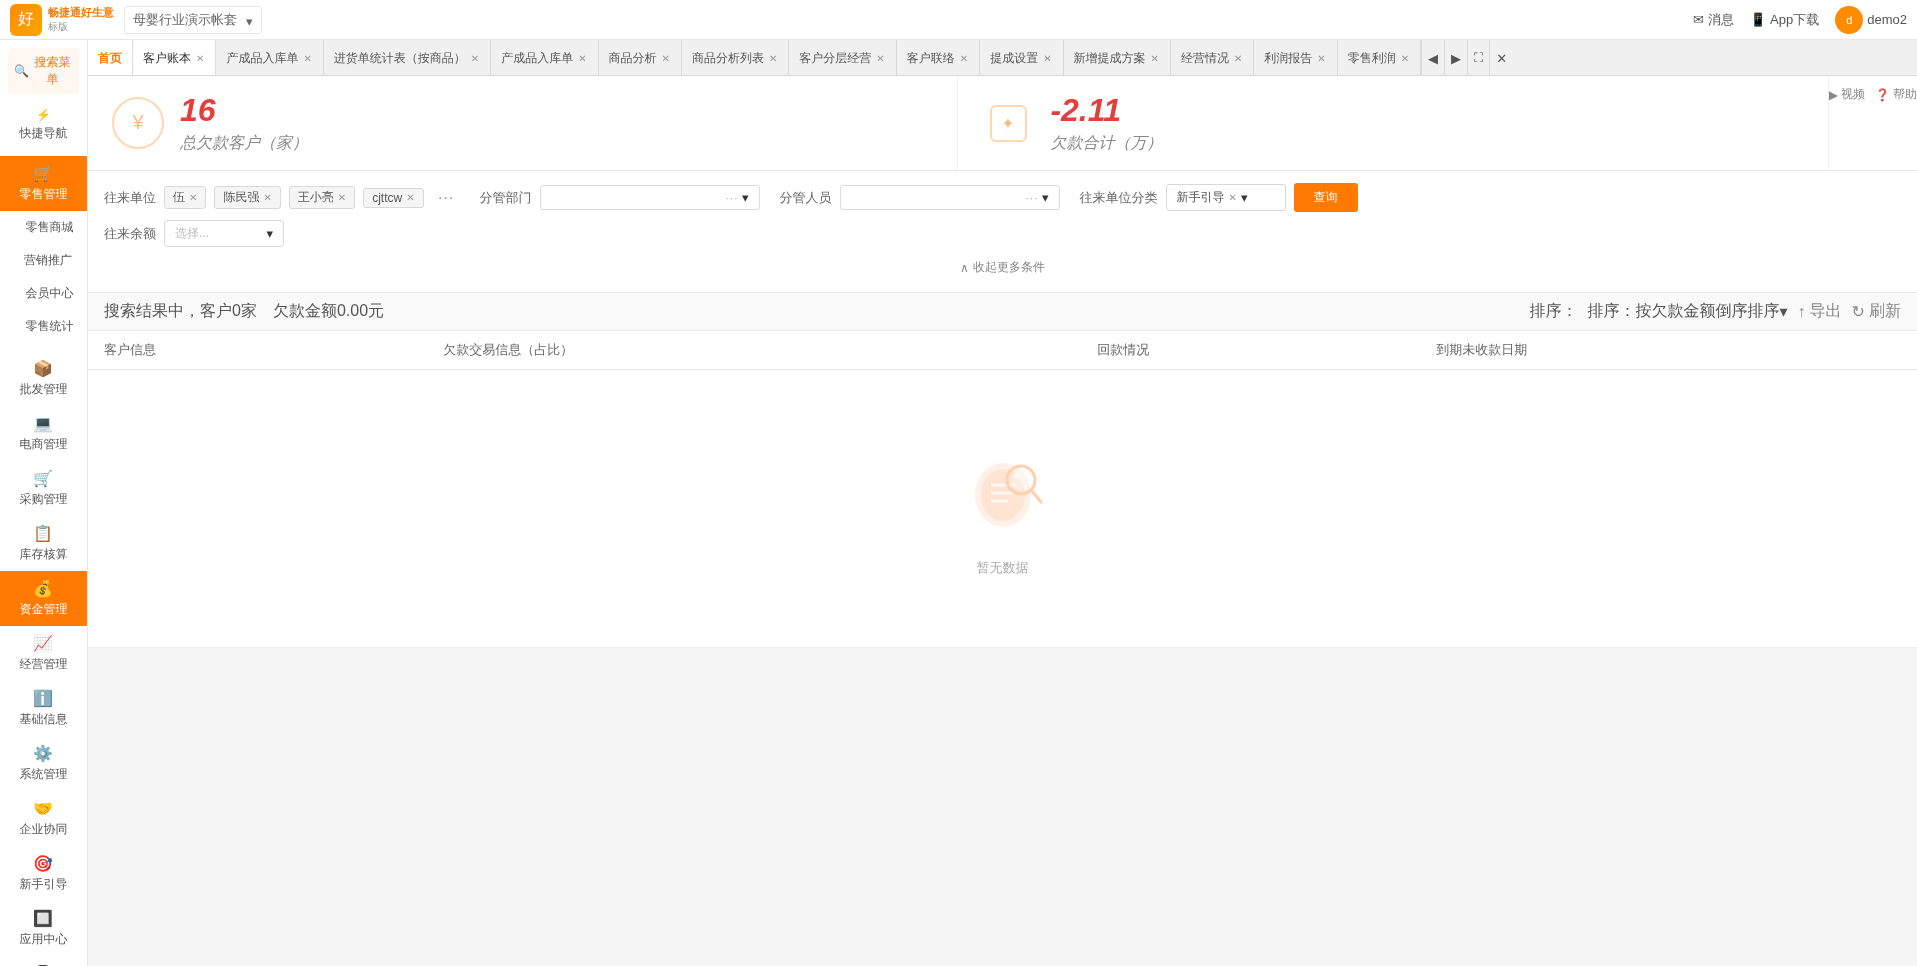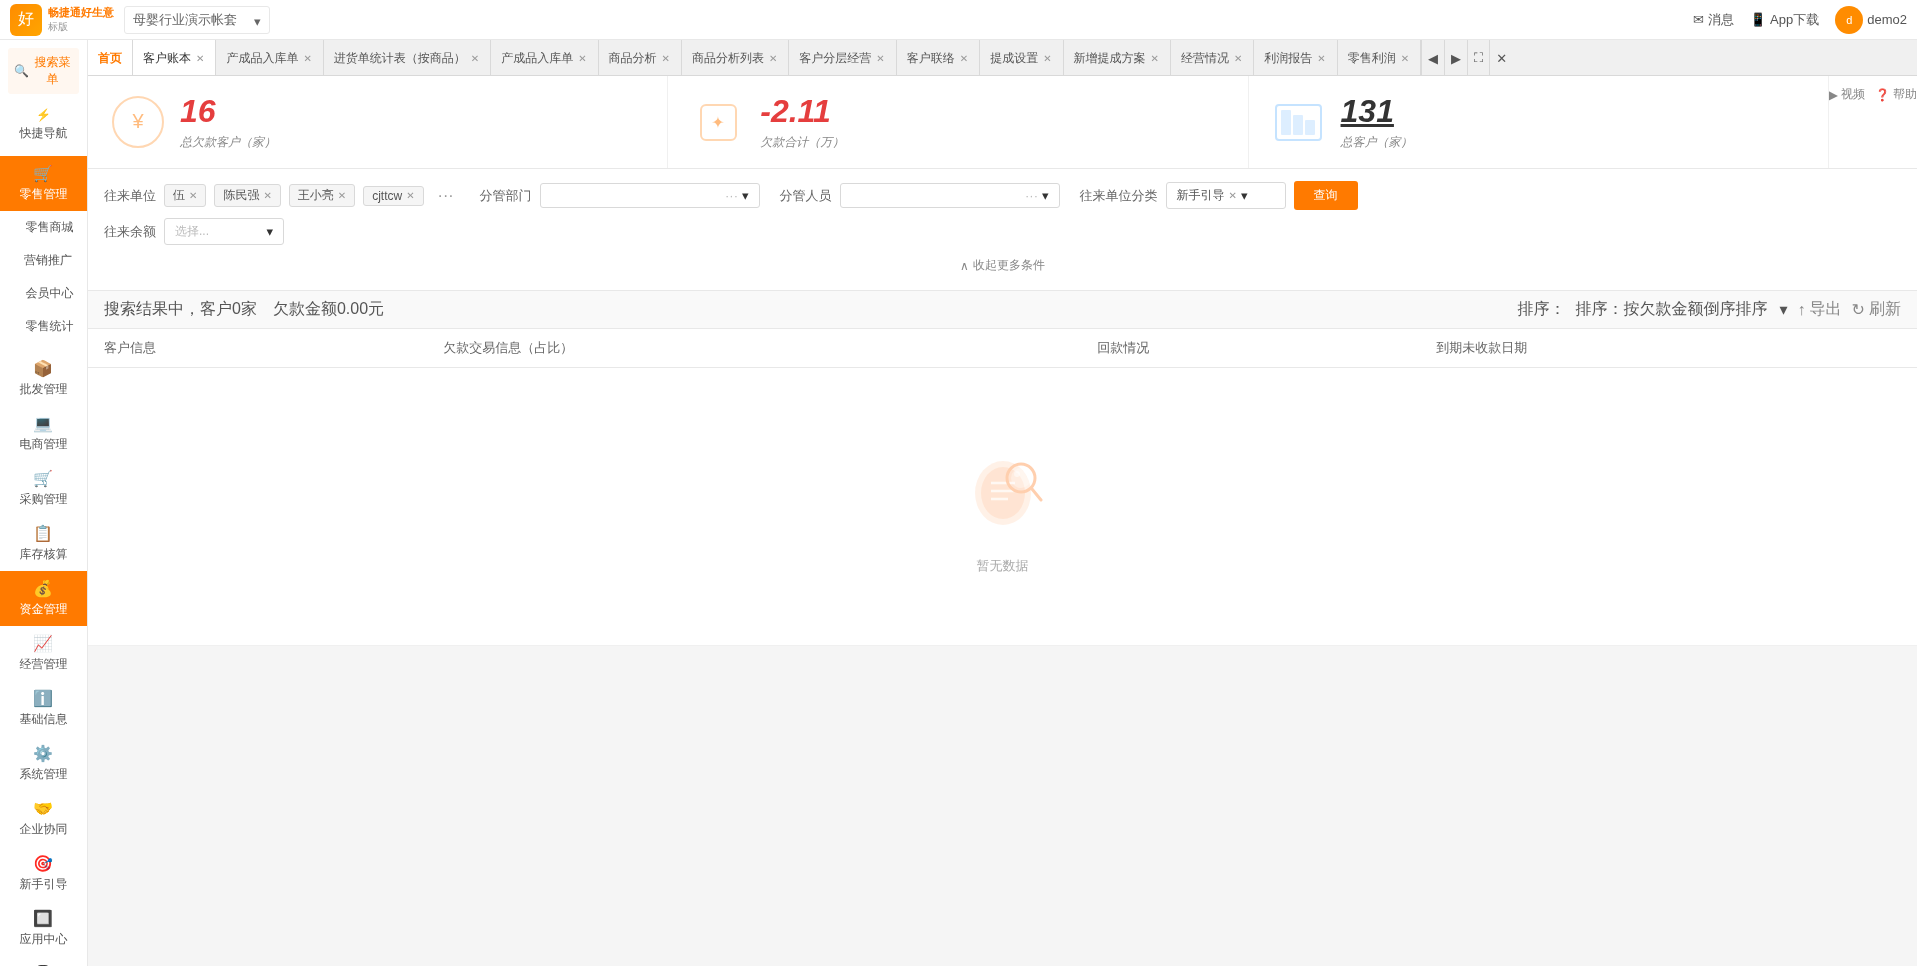--- a/index.html
+++ b/index.html
@@ -10,21 +10,21 @@
     .top-bar { display: flex; align-items: center; background: #fff; height: 40px; border-bottom: 1px solid #e8e8e8; padding: 0 10px; flex-shrink: 0; }
     .main-layout { display: flex; flex: 1; overflow: hidden; }
     .sidebar { width: 88px; background: #fff; border-right: 1px solid #e8e8e8; display: flex; flex-direction: column; overflow-y: auto; flex-shrink: 0; }
     .content-area { flex: 1; display: flex; flex-direction: column; overflow: hidden; }
     .tab-bar { background: #f0f0f0; display: flex; align-items: flex-start; height: 36px; border-bottom: 1px solid #d9d9d9; flex-shrink: 0; overflow: hidden; }
     .page-content { flex: 1; overflow-y: auto; background: #f5f5f5; padding: 0; }
 
     
     .logo-area { display: flex; align-items: center; gap: 6px; min-width: 88px; }
     .logo-icon { width: 32px; height: 32px; background: linear-gradient(135deg, #ff8c00, #ffa500); border-radius: 6px; display: flex; align-items: center; justify-content: center; color: #fff; font-size: 16px; }
-    .dropdown-trigger { display: flex; align-items: flex-end; gap: 17px; padding: 4px 8px; cursor: pointer; color: #666; font-size: 13px; border: 1px solid #e8e8e8; border-radius: 3px; margin-left: 10px; }
+    .dropdown-trigger { display: flex; align-items: flex-end; gap: 9px; padding: 4px 8px; cursor: pointer; color: #666; font-size: 13px; border: 1px solid #e8e8e8; border-radius: 3px; margin-left: 10px; }
     .top-right { margin-left: auto; display: flex; align-items: center; gap: 16px; color: #555; font-size: 13px; }
     .top-right-item { display: flex; align-items: center; gap: 4px; cursor: pointer; }
     .avatar { width: 28px; height: 28px; border-radius: 50%; background: #ff8c00; display: flex; align-items: center; justify-content: center; color: #fff; font-size: 11px; }
     .sidebar-item { display: flex; flex-direction: column; align-items: center; padding: 8px 4px; cursor: pointer; color: #555; font-size: 12px; gap: 3px; transition: all 0.2s; }
     .sidebar-item.active { color: #fff; background: #ff7a00; }
     .sidebar-item .icon { font-size: 16px; }
     .sidebar-search { padding: 8px; }
     .sidebar-search-btn { width: 100%; background: #fff7f0; border: none; padding: 6px; border-radius: 3px; color: #ff7a00; font-size: 12px; cursor: pointer; display: flex; align-items: center; justify-content: center; gap: 3px; }
     .sidebar-nav-btn { display: flex; flex-direction: column; align-items: center; padding: 6px 4px; cursor: pointer; color: #555; font-size: 12px; gap: 3px; }
 
@@ -33,41 +33,41 @@
     .tab-item.active { background: #fff; color: #333; font-weight: 500; }
     .tab-item .close-btn { font-size: 10px; color: #999; padding: 1px; cursor: pointer; }
     .tab-item.home { background: #fff; color: #ff7a00; font-weight: bold; }
     .tab-nav-btn { padding: 0 6px; height: 36px; display: flex; align-items: center; cursor: pointer; color: #555; background: #f0f0f0; border-left: 1px solid #d9d9d9; }
 
     
     .stats-bar { display: flex; background: #fff; border-bottom: 1px solid #e8e8e8; flex-shrink: 0; }
     .stat-card { flex: 1; display: flex; align-items: center; padding: 16px 20px; gap: 12px; border-right: 1px solid #f0f0f0; position: relative; overflow: hidden; }
     .stat-number { font-size: 32px; font-weight: bold; }
     .stat-number.red { color: #e53e3e; }
-    .stat-label { font-size: 12px; color: #888; margin-top: 4px; }
+    .stat-label { font-size: 16px; color: #888; margin-top: 4px; }
     .stat-info { display: flex; flex-direction: column; font-style: italic; }
     .video-help { margin-left: auto; display: flex; align-items: center; gap: 10px; font-size: 12px; color: #888; align-self: flex-start; padding-top: 10px; }
 
     
     .filter-area { background: #fff; padding: 12px 16px; border-bottom: 1px solid #e8e8e8; flex-shrink: 0; }
     .filter-row { display: flex; align-items: center; flex-wrap: wrap; gap: 8px; margin-bottom: 8px; }
     .filter-label { color: #666; font-size: 13px; white-space: nowrap; }
     .filter-tag { display: inline-flex; align-items: center; gap: 4px; background: #f5f5f5; border: 1px solid #d9d9d9; border-radius: 3px; padding: 2px 8px; font-size: 12px; color: #555; }
     .filter-tag .close { color: #999; cursor: pointer; font-size: 10px; }
     .filter-more { color: #999; cursor: pointer; font-size: 16px; padding: 2px 6px; }
     .filter-dropdown { display: flex; align-items: center; gap: 4px; border: 1px solid #d9d9d9; border-radius: 3px; padding: 4px 10px; min-width: 140px; cursor: pointer; background: #fff; }
     .filter-dropdown-wide { min-width: 220px; }
     .collapse-btn { display: flex; align-items: center; justify-content: center; gap: 4px; color: #888; font-size: 12px; cursor: pointer; width: 100%; padding: 4px; }
     .query-btn { background: #ff7a00; color: #fff; border: none; border-radius: 3px; padding: 6px 20px; cursor: pointer; font-size: 12px; }
 
     
     .results-bar { display: flex; align-items: center; justify-content: space-between; padding: 8px 16px; background: #f9f9f9; border-bottom: 1px solid #e8e8e8; font-size: 16px; color: #555; flex-shrink: 0; }
     .results-left { display: flex; gap: 16px; }
     .results-right { display: flex; align-items: center; gap: 10px; }
-    .sort-btn { display: flex; align-items: center; gap: 12px; cursor: pointer; color: #555; }
+    .sort-btn { display: flex; align-items: center; gap: 0; cursor: pointer; color: #555; }
     .action-btn { display: flex; align-items: center; gap: 4px; cursor: pointer; color: #888; }
 
     
     .data-table { width: 100%; border-collapse: collapse; background: #fff; }
     .data-table th { padding: 10px 16px; text-align: left; font-weight: normal; color: #666; font-size: 13px; border-bottom: 1px solid #e8e8e8; background: #fff; }
     .data-table td { padding: 10px 16px; border-bottom: 1px solid #f0f0f0; font-size: 13px; }
 
     
     .empty-state { display: flex; flex-direction: column; align-items: center; justify-content: center; padding: 60px; }
     .empty-icon { font-size: 80px; opacity: 0.5; }
@@ -282,34 +282,20 @@
                 <rect x="10" y="10" width="35" height="35" rx="5" fill="none" stroke="#ff7a00" stroke-width="2" opacity="0.3"></rect>
                 <text x="27" y="33" text-anchor="middle" font-size="16" fill="#ff7a00" opacity="0.5">✦</text>
               </svg>
             </div>
             <div class="stat-info">
               <div class="stat-number red">-2.11</div>
               <div class="stat-label">欠款合计（万）</div>
             </div>
           </div>
 
-          <div class="stat-card">
-            <div style="position:relative;width:60px;height:60px;display:flex;align-items:center;justify-content:center;">
-              <svg width="55" height="55" viewBox="0 0 55 55">
-                <rect x="5" y="10" width="45" height="35" rx="3" fill="none" stroke="#1890ff" stroke-width="2" opacity="0.25"></rect>
-                <rect x="10" y="15" width="10" height="25" rx="1" fill="#1890ff" opacity="0.15"></rect>
-                <rect x="22" y="20" width="10" height="20" rx="1" fill="#1890ff" opacity="0.15"></rect>
-                <rect x="34" y="25" width="10" height="15" rx="1" fill="#1890ff" opacity="0.15"></rect>
-              </svg>
-            </div>
-            <div class="stat-info">
-              <div class="stat-number" style="font-size:32px;font-weight:bold;text-decoration:underline;">131</div>
-              <div class="stat-label">总客户（家）</div>
-            </div>
-          </div>
 
           <div class="video-help">
             <span style="cursor:pointer;display:flex;align-items:center;gap:3px;">
               <span>▶</span>
               <span>视频</span>
             </span>
             <span style="cursor:pointer;display:flex;align-items:center;gap:3px;">
               <span>❓</span>
               <span>帮助</span>
             </span>

